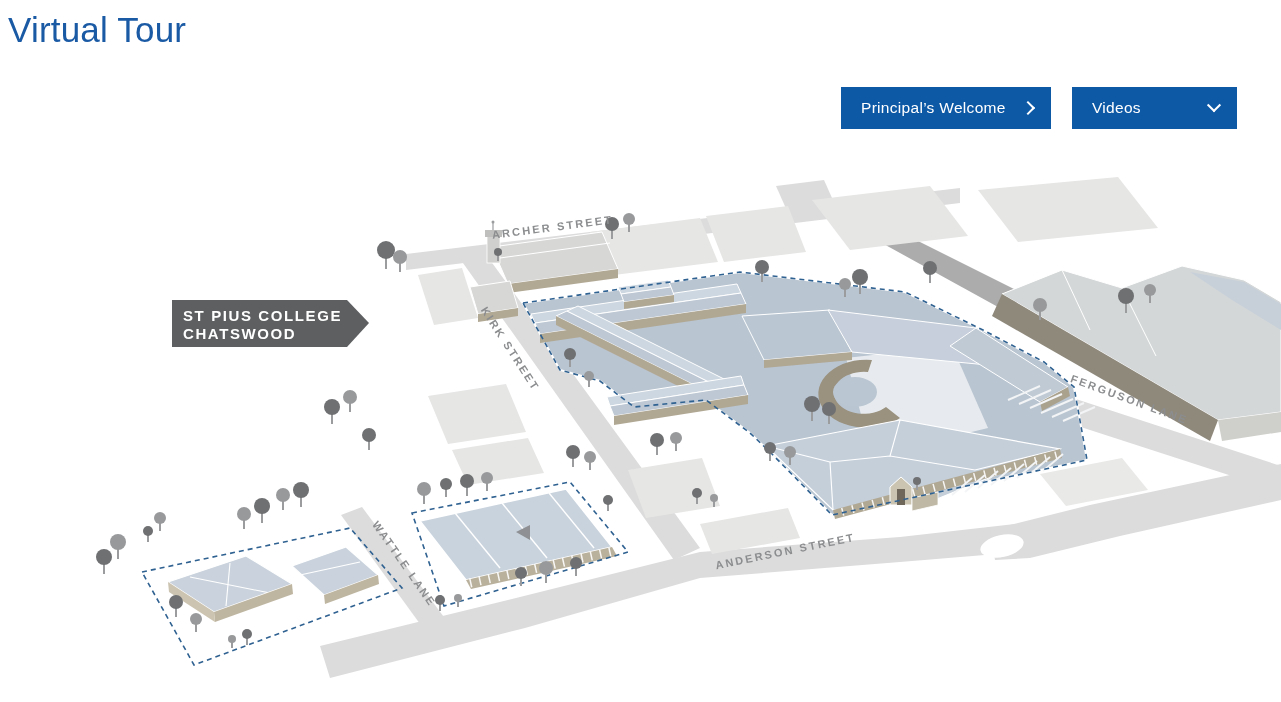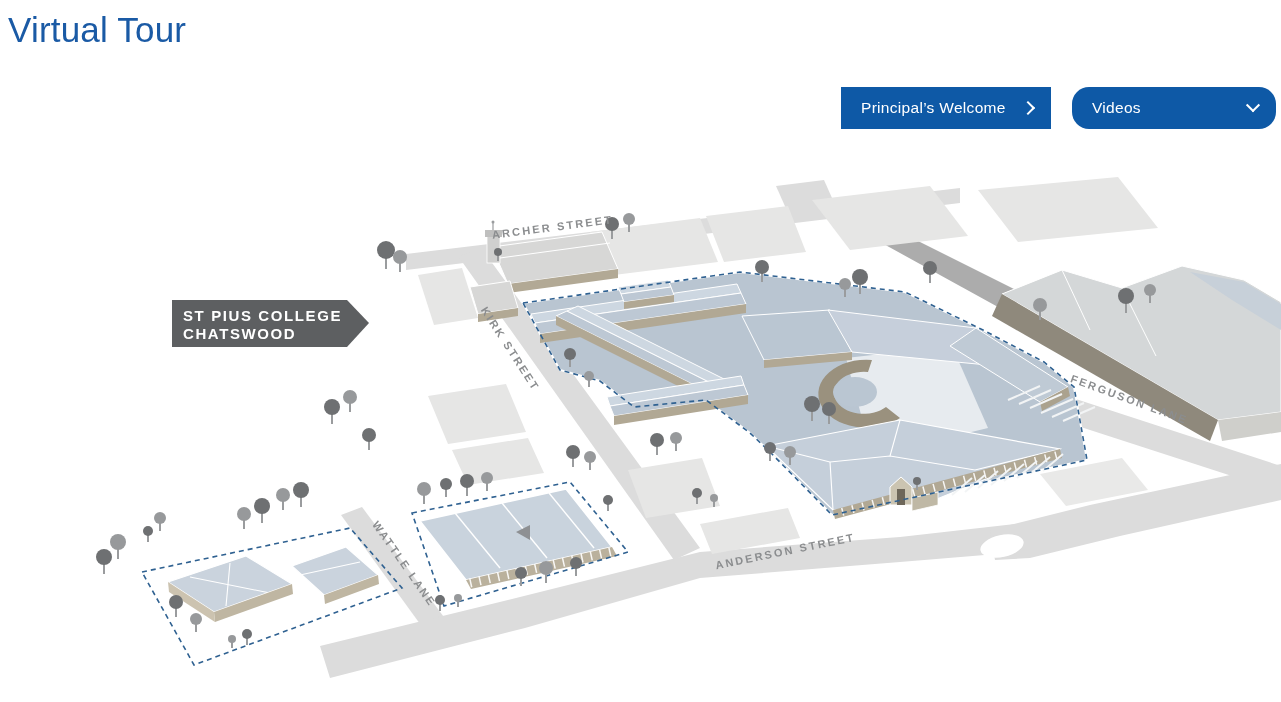--- a/index.html
+++ b/index.html
@@ -1,21 +1,21 @@
 <!DOCTYPE html>
 <html><head>
 <meta charset="utf-8">
 <style>
   html,body{margin:0;padding:0;background:#ffffff;font-family:"Liberation Sans",sans-serif;}
   .stage{position:relative;width:1281px;height:702px;overflow:hidden;background:#fff;}
   .page-title{position:absolute;left:8px;top:10px;font-size:35px;font-weight:400;color:#1A5AA5;letter-spacing:.2px;margin:0;}
   .btn{position:absolute;top:87px;height:42px;background:#0E59A6;color:#fff;display:flex;align-items:center;
        justify-content:space-between;padding:0 18px 0 20px;font-size:15.5px;letter-spacing:.3px;cursor:pointer;box-sizing:border-box;}
   .btn-principal{left:841px;width:210px;}
-  .btn-videos{left:1072px;width:204px;border-radius:17px;}
+  .btn-videos{left:1072px;width:165px;}
   .chev{width:8px;height:8px;border-right:2px solid #fff;border-bottom:2px solid #fff;display:inline-block;}
   .chev-right{transform:rotate(-45deg);margin-left:14px;}
   .chev-down{transform:rotate(45deg) translate(-2px,-2px);margin-left:14px;}
   .map-wrap{position:absolute;left:0;top:0;width:1281px;height:702px;}
   svg text.street{fill:#8B8D8F;font-size:11px;font-weight:700;letter-spacing:2.2px;}
   svg text.banner-text{fill:#ffffff;font-size:15px;font-weight:700;letter-spacing:1.6px;}
 </style>
 </head>
 <body>
 

